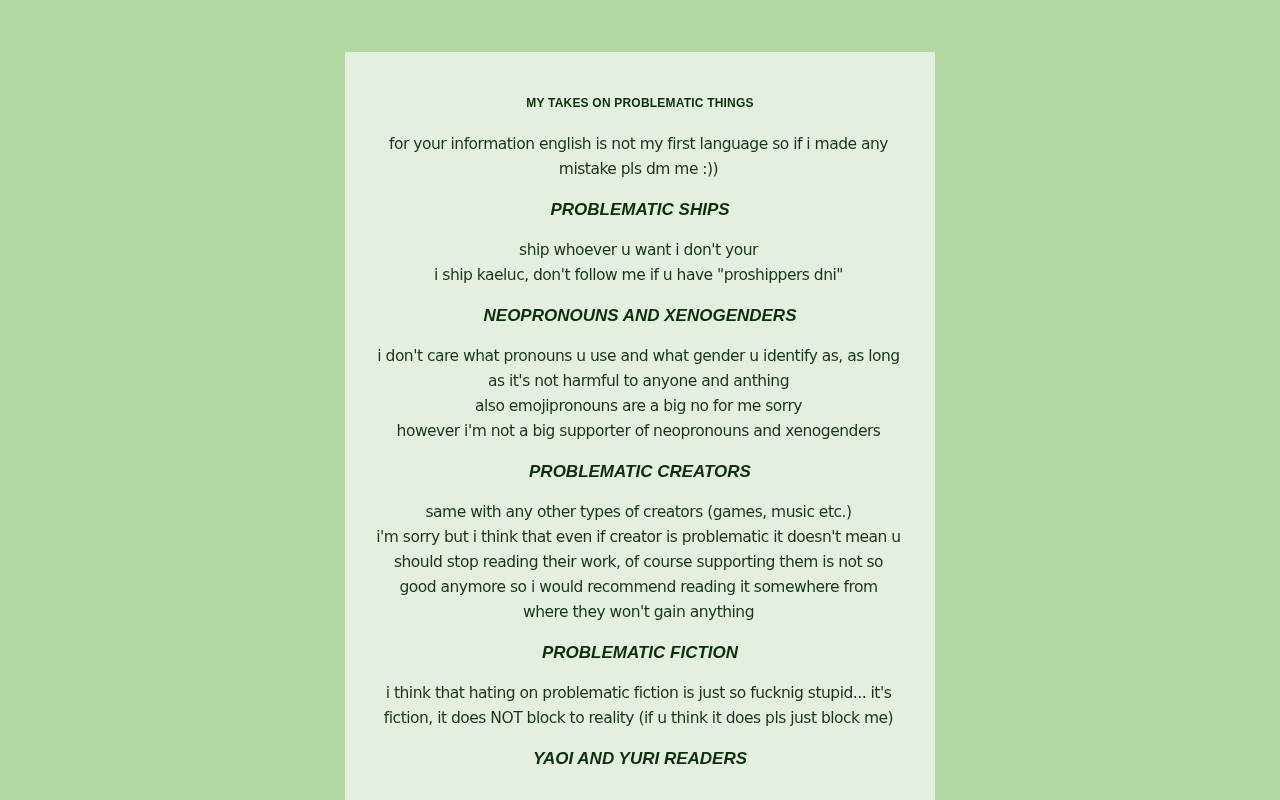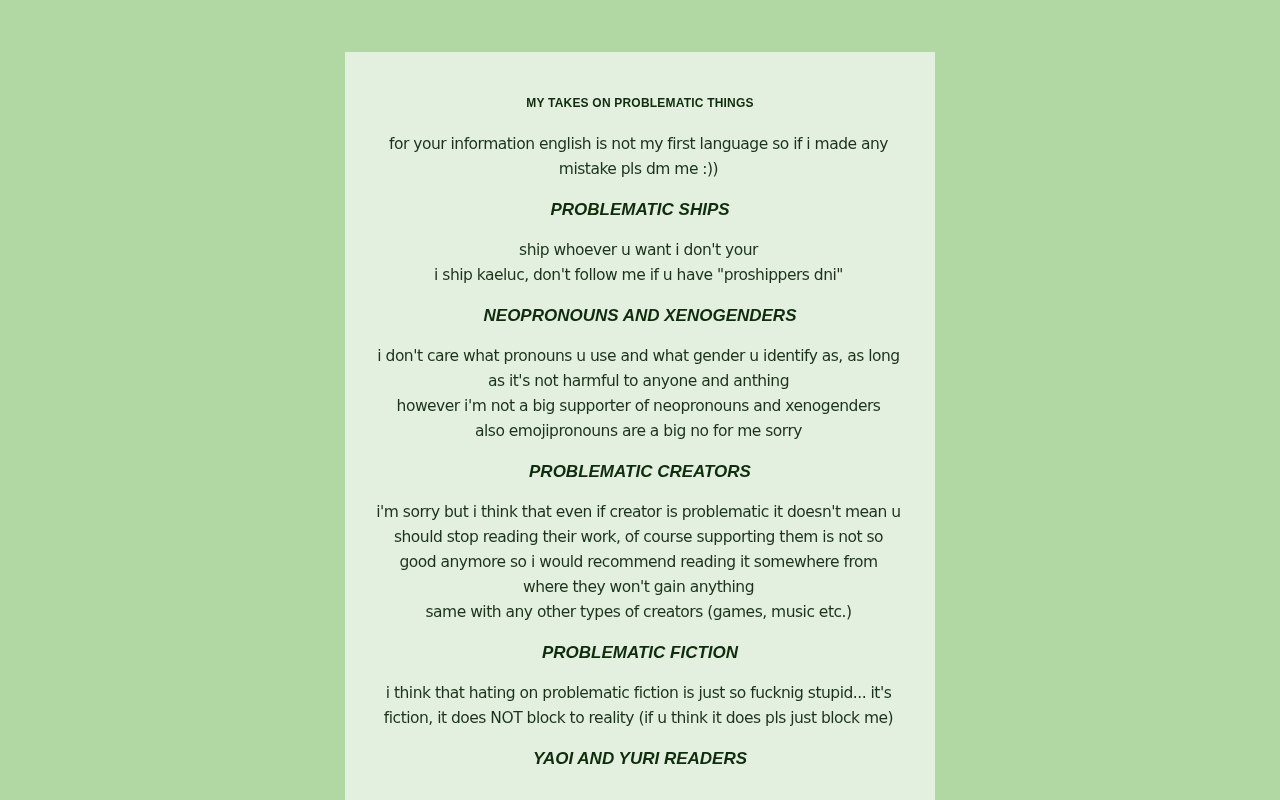--- a/index.html
+++ b/index.html
@@ -62,30 +62,30 @@
     <p class="para">
       <span>ship whoever u want i don't your</span>
       <span>i ship kaeluc, don't follow me if u have "proshippers dni"</span>
     </p>
   </div>
 
   <div>
     <div class="section-heading">NEOPRONOUNS AND XENOGENDERS</div>
     <p class="para">
       <span>i don't care what pronouns u use and what gender u identify as, as long as it's not harmful to anyone and anthing</span>
+      <span>also emojipronouns are a big no for me sorry</span>
       <span>however i'm not a big supporter of neopronouns and xenogenders</span>
-      <span>also emojipronouns are a big no for me sorry</span>
     </p>
   </div>
 
   <div>
     <div class="section-heading">PROBLEMATIC CREATORS</div>
     <p class="para">
+      <span>same with any other types of creators (games, music etc.)</span>
       <span>i'm sorry but i think that even if creator is problematic it doesn't mean u should stop reading their work, of course supporting them is not so good anymore so i would recommend reading it somewhere from where they won't gain anything</span>
-      <span>same with any other types of creators (games, music etc.)</span>
     </p>
   </div>
 
   <div>
     <div class="section-heading">PROBLEMATIC FICTION</div>
     <p class="para">
       <span>i think that hating on problematic fiction is just so fucknig stupid... it's fiction, it does  NOT block to reality (if u think it does pls just block me)</span>
     </p>
   </div>
 

